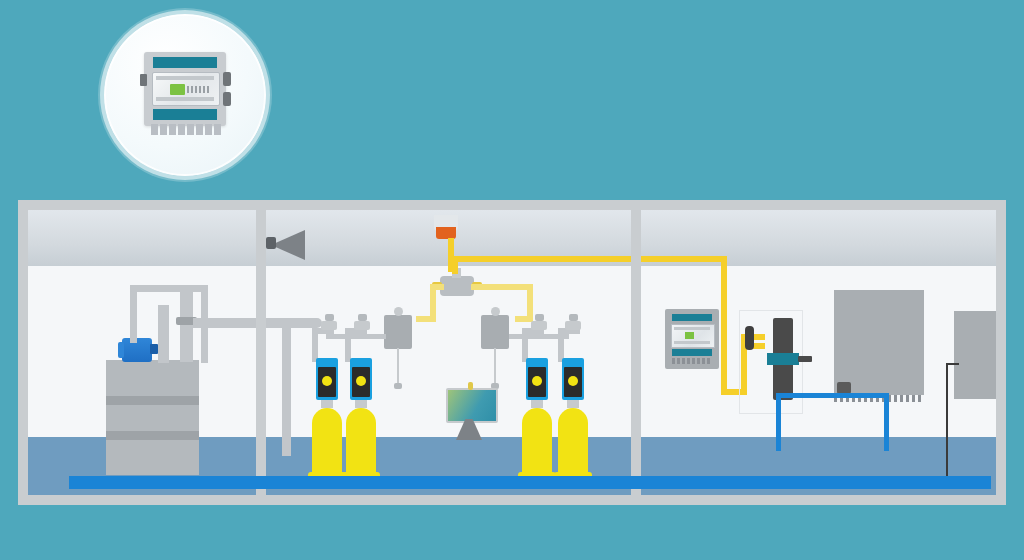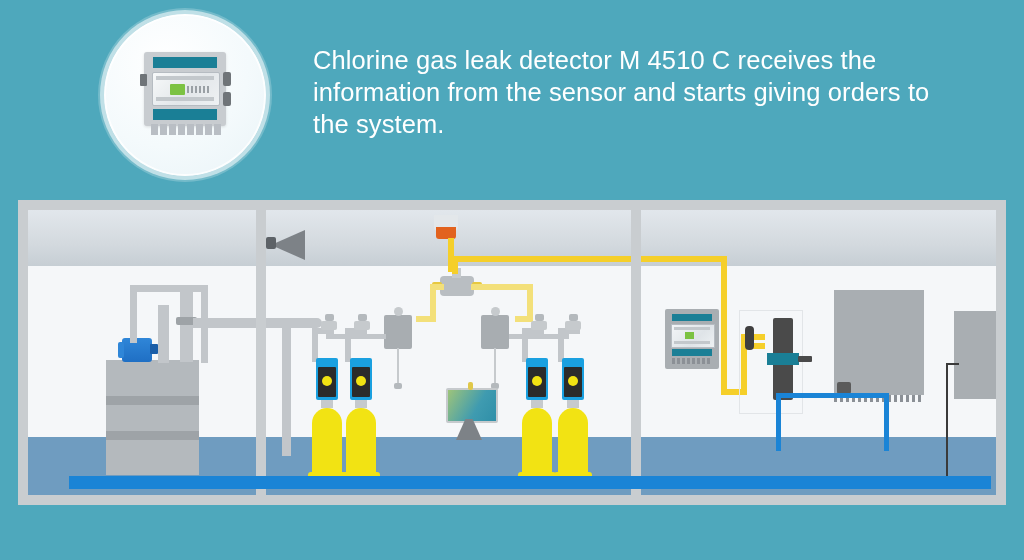--- a/index.html
+++ b/index.html
@@ -87,21 +87,20 @@
       <div style="position:absolute;left:19px;top:45px;width:58px;height:4px;background:#c3c8cc;"></div>
       <div class="det-strip" style="position:absolute;left:16px;top:57px;width:64px;height:11px;"></div>
       <div style="position:absolute;left:3px;top:22px;width:7px;height:12px;background:#6f7478;border-radius:1px;"></div>
       <div style="position:absolute;left:86px;top:20px;width:8px;height:14px;background:#6f7478;border-radius:2px;"></div>
       <div style="position:absolute;left:86px;top:40px;width:8px;height:14px;background:#6f7478;border-radius:2px;"></div>
       <div style="position:absolute;left:14px;top:72px;width:70px;height:11px;
                   background:repeating-linear-gradient(90deg,#b9bec4 0 7px,transparent 7px 9px);"></div>
     </div>
   </div>
 
-  <div id="headline" style="color: rgb(255, 255, 255);">Chlorine gas leak detector M 4510 C receives the information from the sensor and starts giving orders to the system.</div>
 
   <div id="building">
 
     <div class="room" id="roomA">
       <div class="ceiling"></div>
       <div class="wallface"></div>
       <div class="floor"></div>
 
       <div class="gray" style="position:absolute;left:78px;top:150px;width:93px;height:115px;"></div>
       <div class="gray-d" style="position:absolute;left:78px;top:186px;width:93px;height:9px;"></div>

